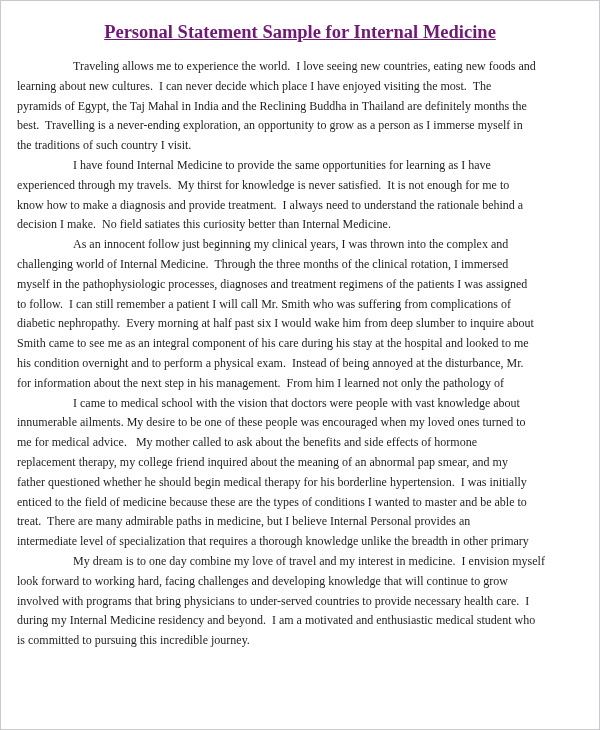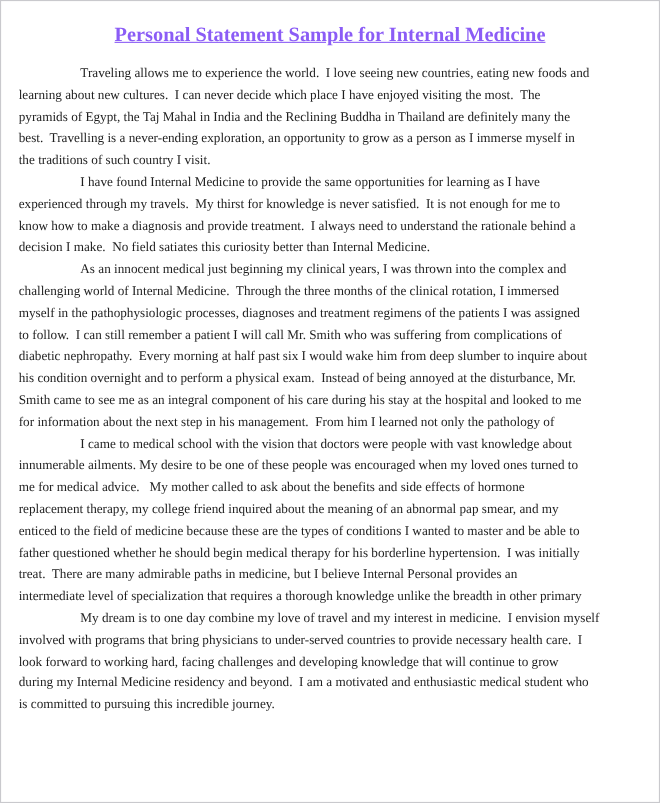--- a/index.html
+++ b/index.html
@@ -18,21 +18,21 @@
     font-family: "Liberation Serif", serif;
     color: #1e1e1e;
   }
   .title {
     margin: 20px 0 0 0;
     font-size: 18.5px;
     line-height: 22px;
     font-weight: bold;
     text-align: center;
     text-decoration: underline;
-    color: #8b5cf6;
+    color: #701a75;
     font-family: "Liberation Serif", serif;
   }
   .body-text {
     margin: 14px 35px 0 16px;
     font-size: 12px;
     line-height: 19.8px;
   }
   .paragraph {
     margin: 0;
     padding: 0;
@@ -48,51 +48,51 @@
 </style>
 </head>
 <body>
 
 <div class="page">
   <h1 class="title">Personal Statement Sample for Internal Medicine</h1>
   <div class="body-text" id="body-text">
       <div class="paragraph">
         <div class="text-line first">Traveling allows me to experience the world.  I love seeing new countries, eating new foods and</div>
         <div class="text-line">learning about new cultures.  I can never decide which place I have enjoyed visiting the most.  The</div>
-        <div class="text-line">pyramids of Egypt, the Taj Mahal in India and the Reclining Buddha in Thailand are definitely many the</div>
+        <div class="text-line">pyramids of Egypt, the Taj Mahal in India and the Reclining Buddha in Thailand are definitely months the</div>
         <div class="text-line">best.  Travelling is a never-ending exploration, an opportunity to grow as a person as I immerse myself in</div>
         <div class="text-line">the traditions of such country I visit.</div>
       </div>
       <div class="paragraph">
         <div class="text-line first">I have found Internal Medicine to provide the same opportunities for learning as I have</div>
         <div class="text-line">experienced through my travels.  My thirst for knowledge is never satisfied.  It is not enough for me to</div>
         <div class="text-line">know how to make a diagnosis and provide treatment.  I always need to understand the rationale behind a</div>
         <div class="text-line">decision I make.  No field satiates this curiosity better than Internal Medicine.</div>
       </div>
       <div class="paragraph">
-        <div class="text-line first">As an innocent medical just beginning my clinical years, I was thrown into the complex and</div>
+        <div class="text-line first">As an innocent follow just beginning my clinical years, I was thrown into the complex and</div>
         <div class="text-line">challenging world of Internal Medicine.  Through the three months of the clinical rotation, I immersed</div>
         <div class="text-line">myself in the pathophysiologic processes, diagnoses and treatment regimens of the patients I was assigned</div>
         <div class="text-line">to follow.  I can still remember a patient I will call Mr. Smith who was suffering from complications of</div>
         <div class="text-line">diabetic nephropathy.  Every morning at half past six I would wake him from deep slumber to inquire about</div>
+        <div class="text-line">Smith came to see me as an integral component of his care during his stay at the hospital and looked to me</div>
         <div class="text-line">his condition overnight and to perform a physical exam.  Instead of being annoyed at the disturbance, Mr.</div>
-        <div class="text-line">Smith came to see me as an integral component of his care during his stay at the hospital and looked to me</div>
         <div class="text-line">for information about the next step in his management.  From him I learned not only the pathology of</div>
       </div>
       <div class="paragraph">
         <div class="text-line first">I came to medical school with the vision that doctors were people with vast knowledge about</div>
         <div class="text-line">innumerable ailments. My desire to be one of these people was encouraged when my loved ones turned to</div>
         <div class="text-line">me for medical advice.   My mother called to ask about the benefits and side effects of hormone</div>
         <div class="text-line">replacement therapy, my college friend inquired about the meaning of an abnormal pap smear, and my</div>
+        <div class="text-line">father questioned whether he should begin medical therapy for his borderline hypertension.  I was initially</div>
         <div class="text-line">enticed to the field of medicine because these are the types of conditions I wanted to master and be able to</div>
-        <div class="text-line">father questioned whether he should begin medical therapy for his borderline hypertension.  I was initially</div>
         <div class="text-line">treat.  There are many admirable paths in medicine, but I believe Internal Personal provides an</div>
         <div class="text-line">intermediate level of specialization that requires a thorough knowledge unlike the breadth in other primary</div>
       </div>
       <div class="paragraph">
         <div class="text-line first">My dream is to one day combine my love of travel and my interest in medicine.  I envision myself</div>
+        <div class="text-line">look forward to working hard, facing challenges and developing knowledge that will continue to grow</div>
         <div class="text-line">involved with programs that bring physicians to under-served countries to provide necessary health care.  I</div>
-        <div class="text-line">look forward to working hard, facing challenges and developing knowledge that will continue to grow</div>
         <div class="text-line">during my Internal Medicine residency and beyond.  I am a motivated and enthusiastic medical student who</div>
         <div class="text-line">is committed to pursuing this incredible journey.</div>
       </div>
     </div>
 </div>
 
 </body></html>

